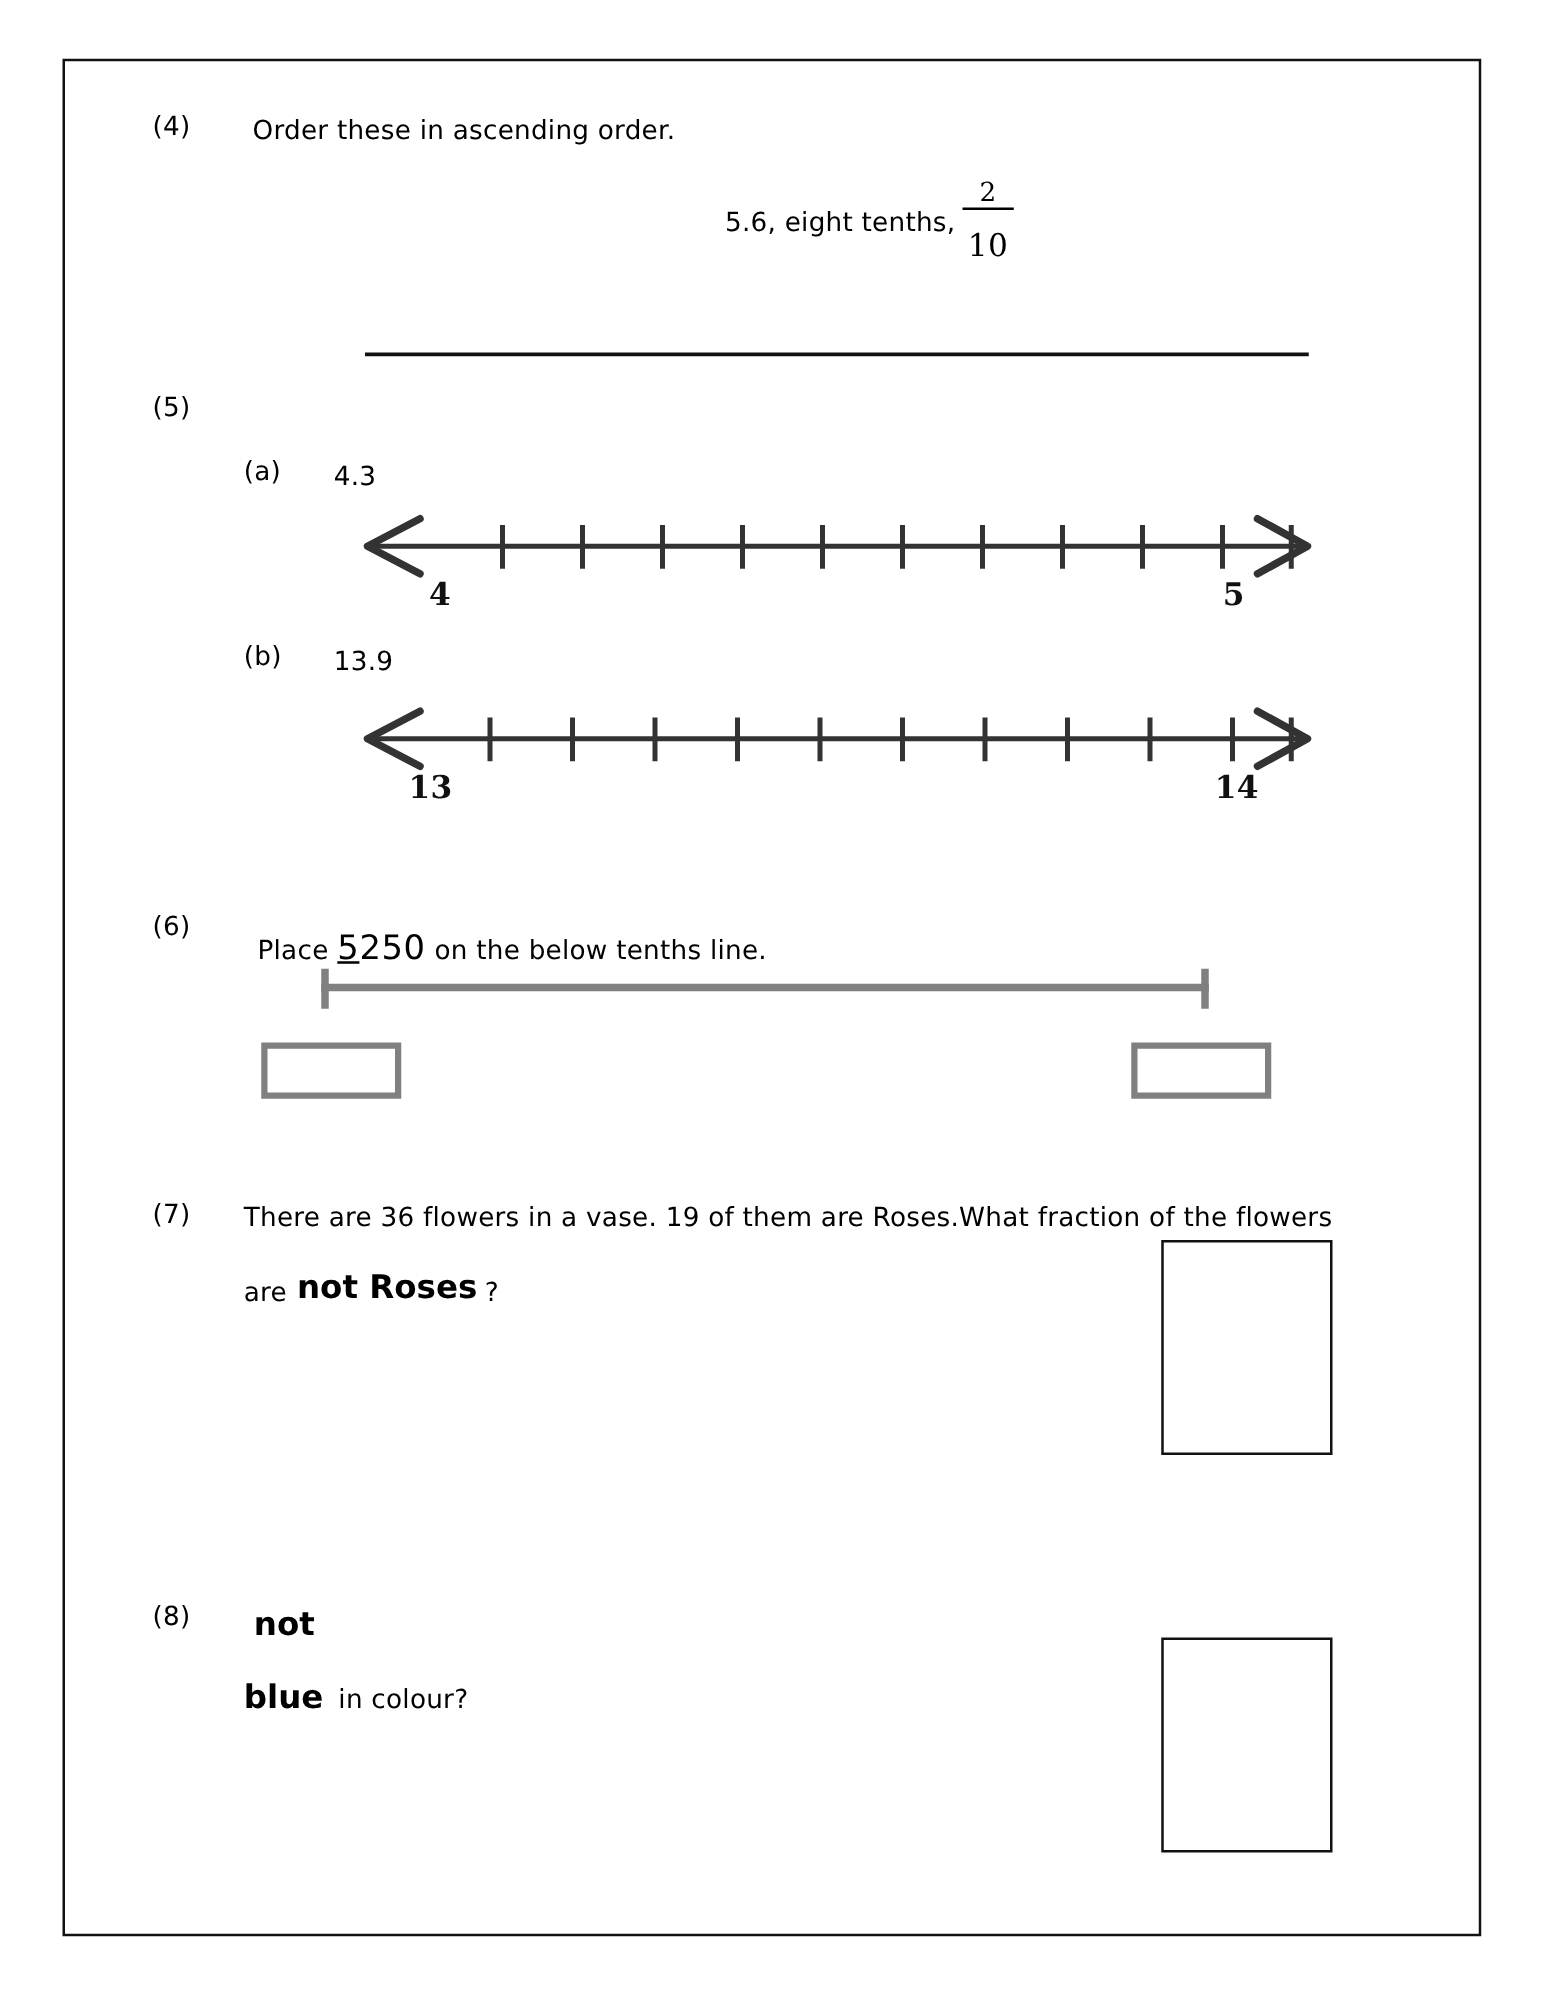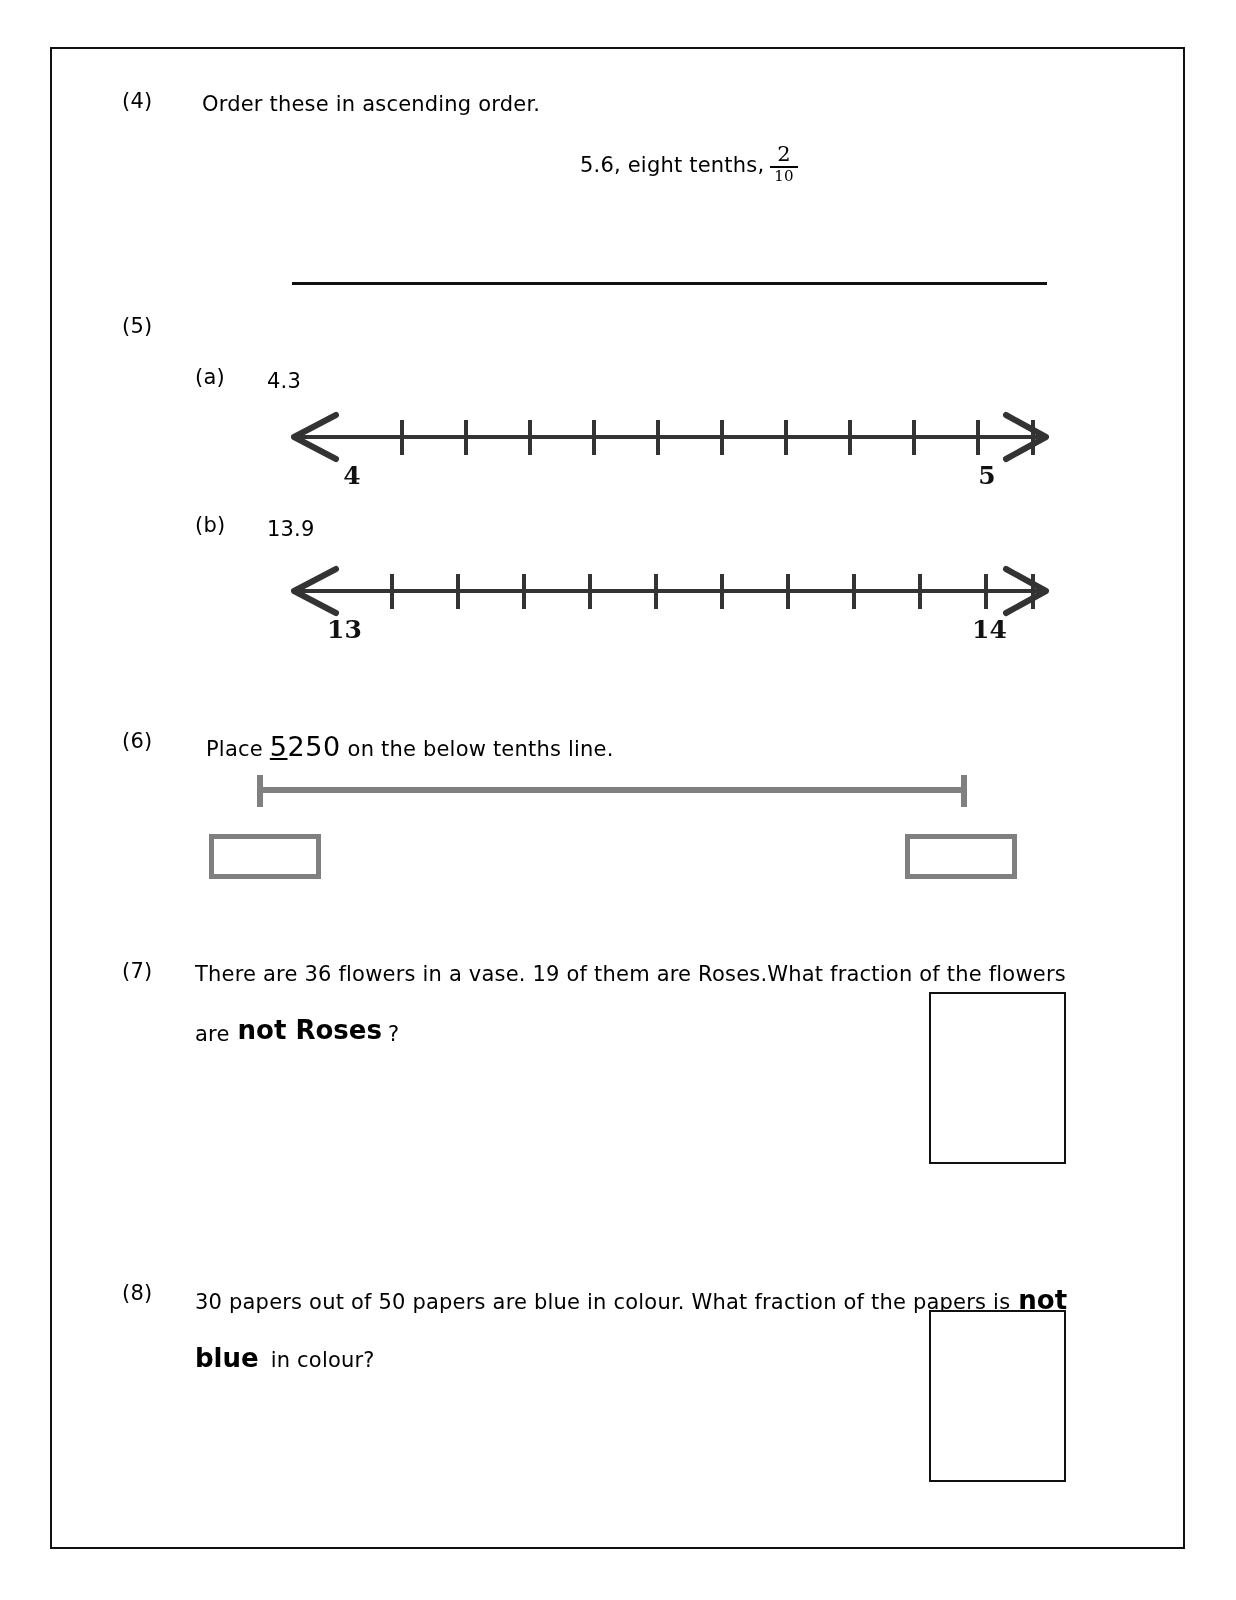--- a/index.html
+++ b/index.html
@@ -91,22 +91,22 @@
     font-size: 21px;
     padding: 0 4px 1px 4px;
   }
   .frac .bar {
     width: 100%;
     min-width: 26px;
     height: 2px;
     background: #000;
   }
   .frac .den {
-    font-size: 15px;
-    padding: 1px 4px 0 4px;
+    font-size: 25px;
+    padding: 16px 4px 0 4px;
   }
 
   
   .answer-rule {
     position: absolute;
     height: 3px;
     background: #111;
   }
 
   
@@ -224,21 +224,21 @@
       </g>
     </svg>
   </div>
   <span class="nl-label" style="left:255px; top:566px; width:75px;">13</span>
   <span class="nl-label" style="left:900px; top:566px; width:75px;">14</span>
 
   <span class="q-num" style="left:70px; top:682px;">(6)</span>
 
   <div class="q-text" style="left:154px; top:678px; display:flex; align-items:baseline;">
     <span>Place</span>
-    <span class="big-num" style="margin:0 7px 0 7px;"><span class="u-first">5</span>250</span>
+    <span class="big-num" style="margin:12px 7px 0 7px;"><span class="u-first">5</span>250</span>
     <span>on the below tenths line.</span>
   </div>
 
   <div class="grey-line-wrap">
 
     <div class="grey-bar" style="left:205px; top:738px; width:710px; height:6px;"></div>
 
     <div class="grey-bar" style="left:205px; top:726px; width:6px; height:32px;"></div>
 
     <div class="grey-bar" style="left:909px; top:726px; width:6px; height:32px;"></div>
@@ -261,21 +261,20 @@
     <span>?</span>
   </div>
 
   <div class="answer-box" style="left:877px; top:943px; width:137px; height:172px;">
     <span></span>
   </div>
 
   <span class="q-num" style="left:70px; top:1234px;">(8)</span>
 
   <div class="q-text" style="left:143px; top:1232px; display:flex; align-items:baseline;">
-    <span>30 papers out of 50 papers are blue in colour. What fraction of the papers is</span>
     <span class="emph" style="margin-left:8px;">not</span>
   </div>
 
   <div class="q-text" style="left:143px; top:1290px; display:flex; align-items:baseline;">
     <span class="emph">blue</span>
     <span style="margin-left:12px;">in colour?</span>
   </div>
 
   <div class="answer-box" style="left:877px; top:1261px; width:137px; height:172px;">
     <span></span>

